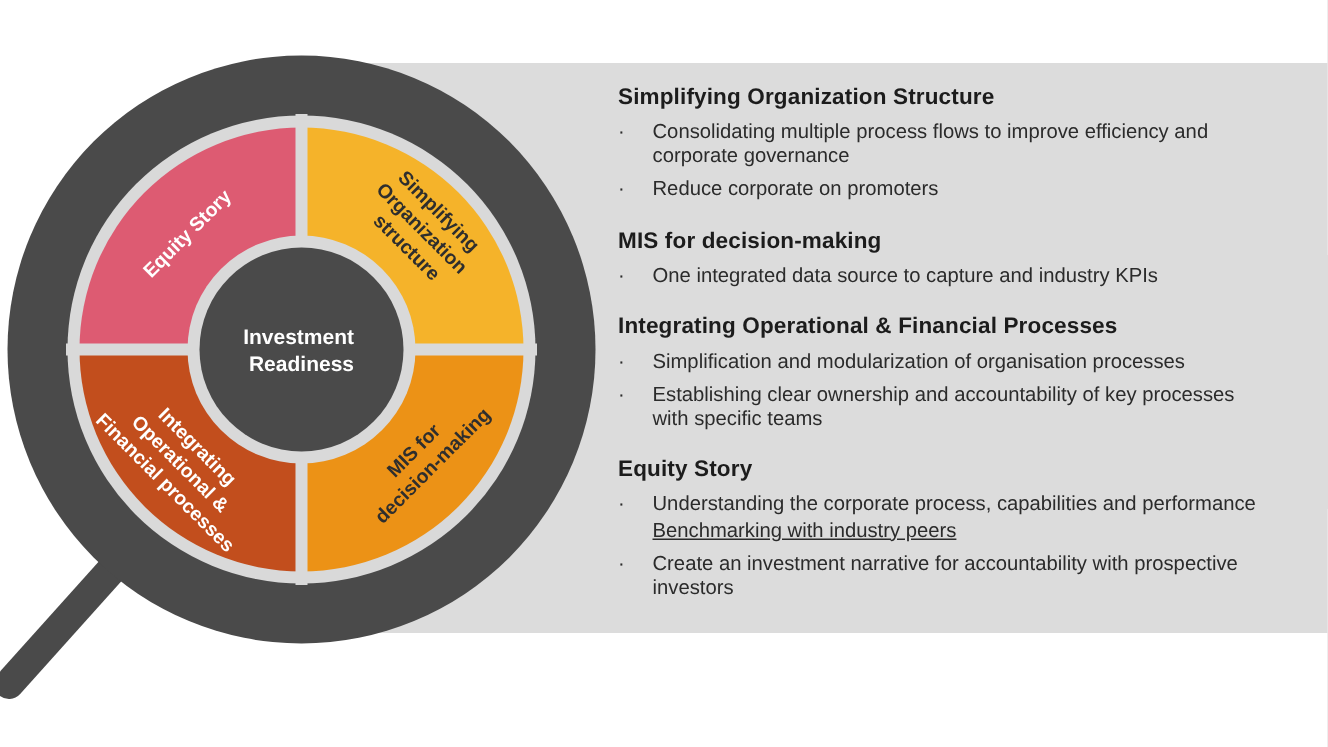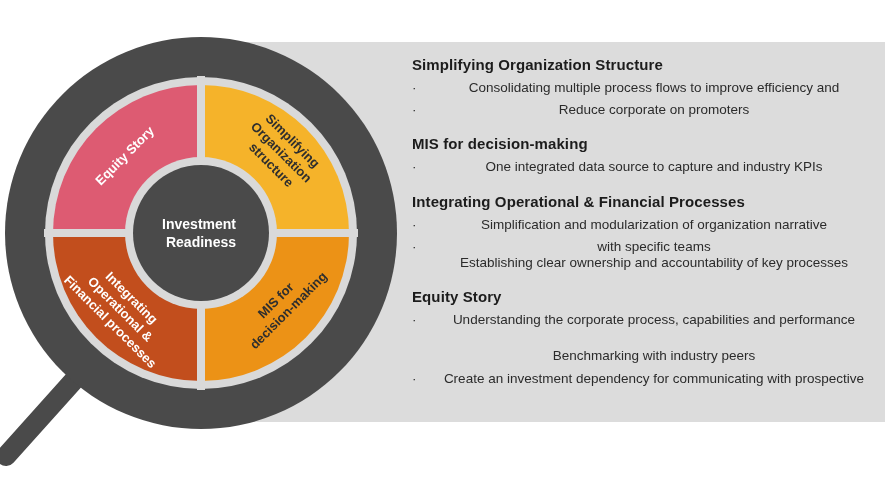--- a/index.html
+++ b/index.html
@@ -17,41 +17,42 @@
   .section + .section{margin-top:17px;}
   .section h3{
     margin:0 0 6px 0;font-size:15px;line-height:1.2;font-weight:bold;color:#1c1c1c;
     letter-spacing:0.1px;
   }
   .bullet-item{
     display:flex;align-items:flex-start;margin-bottom:6px;
     font-size:13.5px;line-height:1.2;color:#2b2b2b;
   }
   .bullet-dot{flex:0 0 23px;text-align:left;color:#2b2b2b;}
-  .bullet-lines{flex:1;text-align:center;}
+  .bullet-lines{flex:1;}
   .bullet-line{display:block;white-space:nowrap;}
-  .bullet-line.gap-top{margin-top:20px;}
+  .bullet-line.gap-top{margin-top:1px;text-decoration:underline;}
   
   .magnifier{position:absolute;left:0;top:0;}
   .mag-text{font-family:"Liberation Sans",sans-serif;font-weight:bold;}
   .ring-text{font-size:13px;letter-spacing:0.5px;fill:#ffffff;}
   .center-text{font-size:14px;fill:#ffffff;text-anchor:middle;}
   .quad-text{font-size:13px;text-anchor:middle;}
 </style>
 </head>
 <body>
 
 <div class="panel">
 
   <div class="section">
     <h3>Simplifying Organization Structure</h3>
     <div class="bullet-item">
       <span class="bullet-dot">·</span>
       <span class="bullet-lines">
         <span class="bullet-line">Consolidating multiple process flows to improve efficiency and</span>
+        <span class="bullet-line">corporate governance</span>
       </span>
     </div>
     <div class="bullet-item">
       <span class="bullet-dot">·</span>
       <span class="bullet-lines">
         <span class="bullet-line">Reduce corporate on promoters</span>
       </span>
     </div>
   </div>
 
@@ -63,45 +64,46 @@
         <span class="bullet-line">One integrated data source to capture and industry KPIs</span>
       </span>
     </div>
   </div>
 
   <div class="section">
     <h3>Integrating Operational &amp; Financial Processes</h3>
     <div class="bullet-item">
       <span class="bullet-dot">·</span>
       <span class="bullet-lines">
-        <span class="bullet-line">Simplification and modularization of organization narrative</span>
+        <span class="bullet-line">Simplification and modularization of organisation processes</span>
       </span>
     </div>
     <div class="bullet-item">
       <span class="bullet-dot">·</span>
       <span class="bullet-lines">
+        <span class="bullet-line">Establishing clear ownership and accountability of key processes</span>
         <span class="bullet-line">with specific teams</span>
-        <span class="bullet-line">Establishing clear ownership and accountability of key processes</span>
       </span>
     </div>
   </div>
 
   <div class="section">
     <h3>Equity Story</h3>
     <div class="bullet-item">
       <span class="bullet-dot">·</span>
       <span class="bullet-lines">
         <span class="bullet-line">Understanding the corporate process, capabilities and performance</span>
         <span class="bullet-line gap-top">Benchmarking with industry peers</span>
       </span>
     </div>
     <div class="bullet-item">
       <span class="bullet-dot">·</span>
       <span class="bullet-lines">
-        <span class="bullet-line">Create an investment dependency for communicating with prospective</span>
+        <span class="bullet-line">Create an investment narrative for accountability with prospective</span>
+        <span class="bullet-line">investors</span>
       </span>
     </div>
   </div>
 
 </div>
 
 <svg class="magnifier" width="440" height="498" viewBox="0 0 440 498">
 
   <line x1="76" y1="378" x2="6" y2="456" stroke-width="20" stroke-linecap="round" stroke="#4a4a4a"></line>
 

